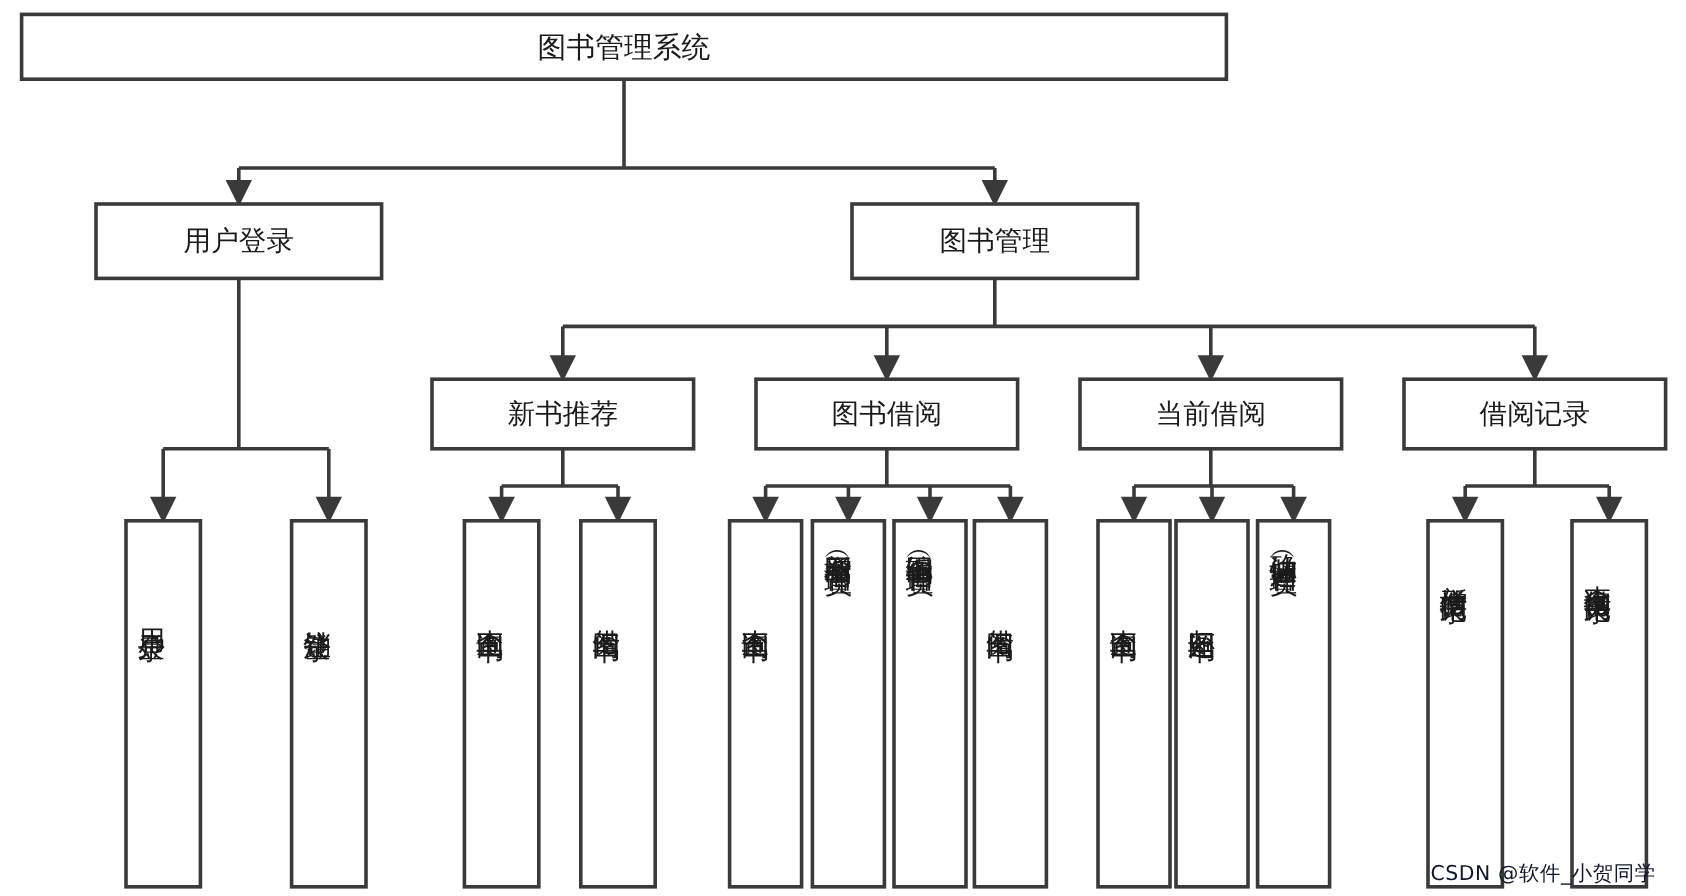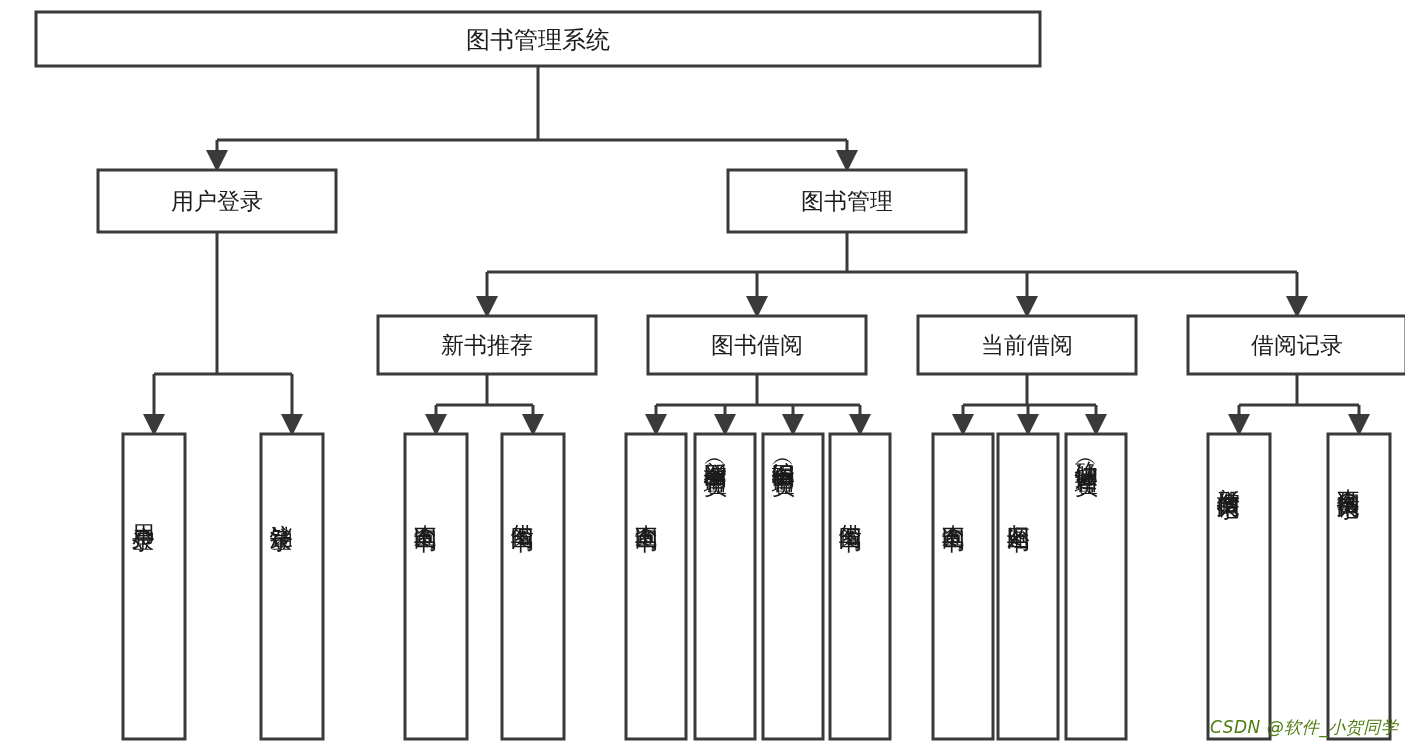--- a/index.html
+++ b/index.html
@@ -12,21 +12,20 @@
     width: 1405px;
     height: 747px;
     font-family: "DejaVu Sans", "Liberation Sans", sans-serif;
     overflow: hidden;
   }
   #diagram-root {
     position: relative;
     width: 1350px;
     height: 747px;
     background: #ffffff;
-    margin-left: 18px;
   }
   svg.diagram-canvas {
     position: absolute;
     left: 0;
     top: 0;
     width: 1405px;
     height: 747px;
     display: block;
   }
   .node-rect {
@@ -66,25 +65,24 @@
     color: #1b1b1b;
     letter-spacing: 2px;
     text-align: left;
     pointer-events: none;
     user-select: none;
   }
   .watermark {
     position: absolute;
     font-family: "DejaVu Sans", "Liberation Sans", sans-serif;
     font-size: 17px;
-    color: #4d7c0f;
+    color: #0f172a;
     letter-spacing: 0.5px;
     user-select: none;
     white-space: nowrap;
-    font-style: italic;
   }
 </style>
 </head>
 <body>
 
 <div id="diagram-root">
 
   <svg class="diagram-canvas" viewBox="0 0 1405 747">
 
     <g>

